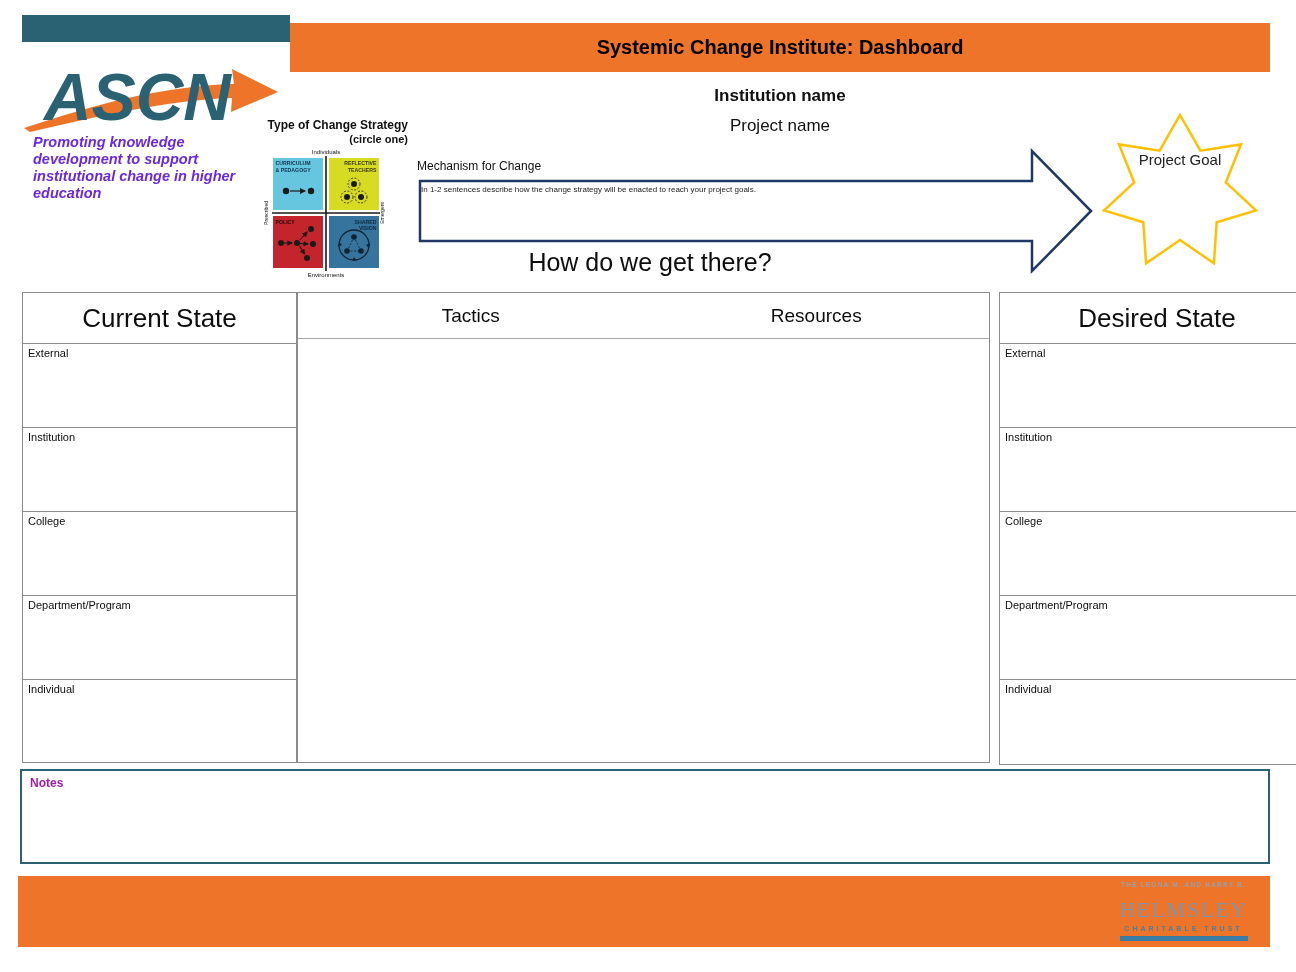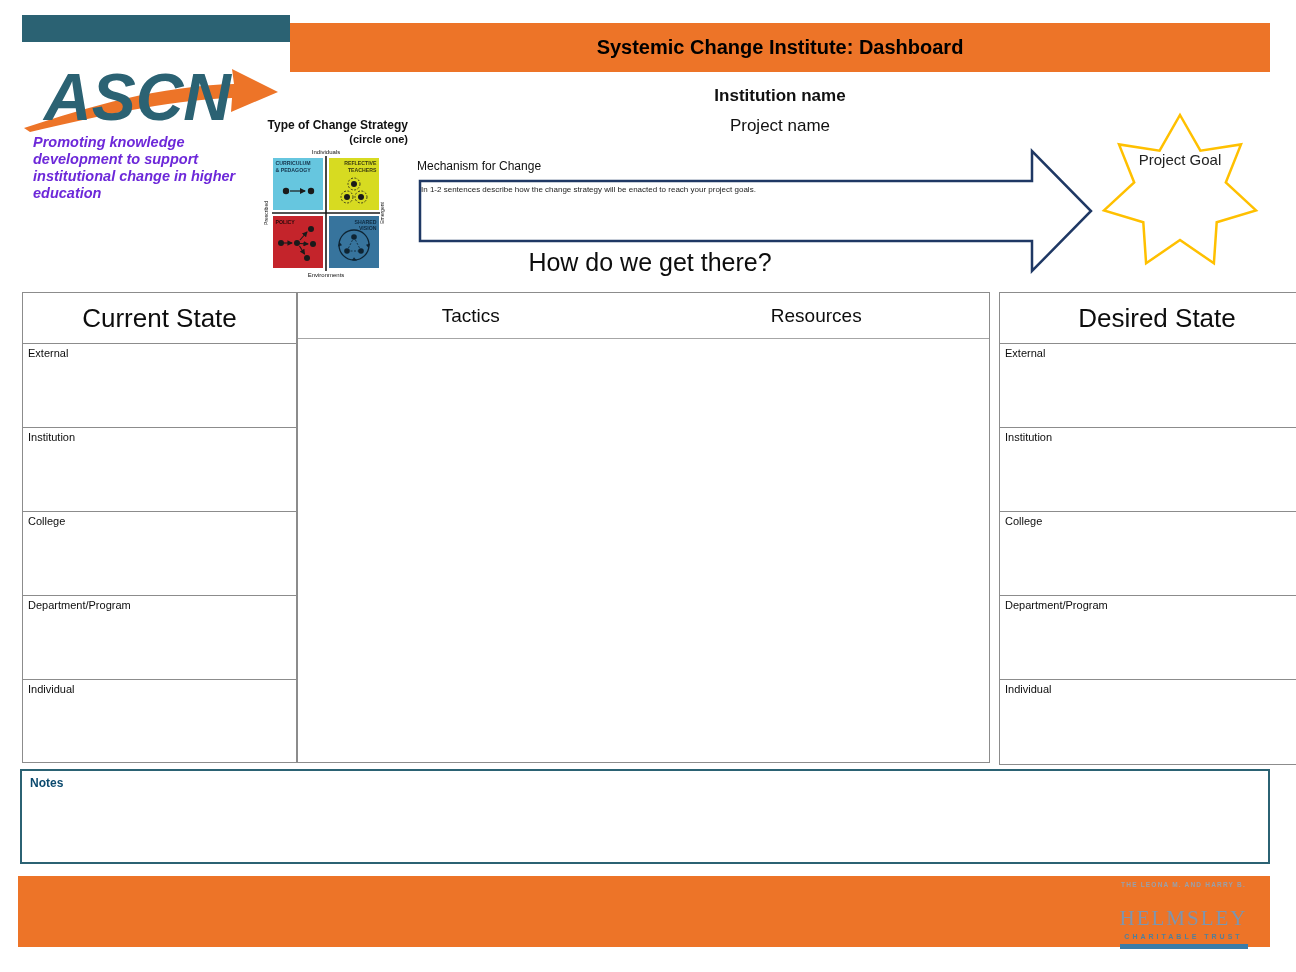--- a/index.html
+++ b/index.html
@@ -52,27 +52,27 @@
   .tbl-head-big { height:51px; border-bottom:1px solid #8C8C8C; display:flex; align-items:center; justify-content:center;
     font-size:26px; color:#0d0d0d; }
   .mid-head { height:46px; border-bottom:1px solid #A6A6A6; display:flex; }
   .mid-head .cell { flex:1; display:flex; align-items:center; justify-content:center; font-size:19px; color:#0d0d0d; }
   .mid-body { flex:1; }
   .tbl-row { height:84px; border-bottom:1px solid #8C8C8C; font-size:11px; padding:3px 5px; color:#0d0d0d; }
   .tbl-row:last-child { height:auto; flex:1; border-bottom:none; }
 
   
   .notes-box { left:20px; top:769px; width:1250px; height:95px; border:2px solid #2B6273; background:#fff; }
-  .notes-label { font-weight:bold; font-size:12px; color:#0c4a6e; padding:5px 8px; }
+  .notes-label { font-weight:bold; font-size:12px; color:#a21caf; padding:5px 8px; }
 
   
   .footer-bar { left:18px; top:876px; width:1252px; height:71px; background:#ED7428; }
   .helmsley { left:1106px; top:881px; width:155px; text-align:center; }
   .helm-l1 { font-size:6.5px; letter-spacing:1.2px; font-weight:bold; color:#98A0AC; }
-  .helm-l2 { font-family:"Liberation Serif", serif; font-size:21px; letter-spacing:2px; color:#7E95AE; margin-top:18px; }
+  .helm-l2 { font-family:"Liberation Serif", serif; font-size:21px; letter-spacing:2px; color:#7E95AE; margin-top:10px; }
   .helm-l3 { font-size:7px; letter-spacing:3px; font-weight:bold; color:#4F7F9D; margin-top:2px; }
   .helm-bar { width:128px; height:5px; background:#3A7CA8; margin:4px auto 0; }
 </style>
 </head>
 <body>
 
 <div class="page">
 
   <div class="abs teal-bar"></div>
   <div class="abs orange-header">

